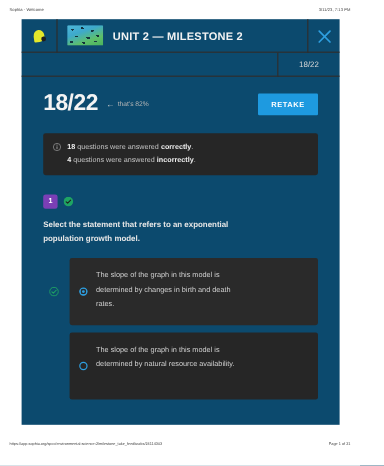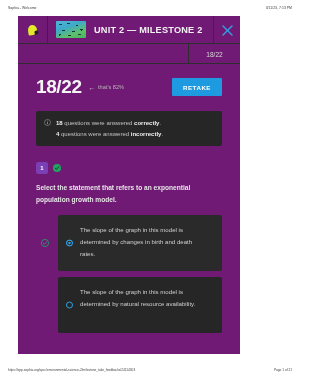--- a/index.html
+++ b/index.html
@@ -29,23 +29,23 @@
     color: #3a3a3a;
     letter-spacing: 0.05px;
     white-space: nowrap;
   }
 
   
   .app {
     position: absolute;
     top: 16px;
     left: 18px;
-    width: 222px;
+    width: 265px;
     height: 338px;
-    background: #701a75;
+    background: #0c4a6e;
   }
 
   
   .topbar {
     position: relative;
     height: 28px;
     display: flex;
     align-items: center;
     border-bottom: 1px solid #2e2e2e;
   }

